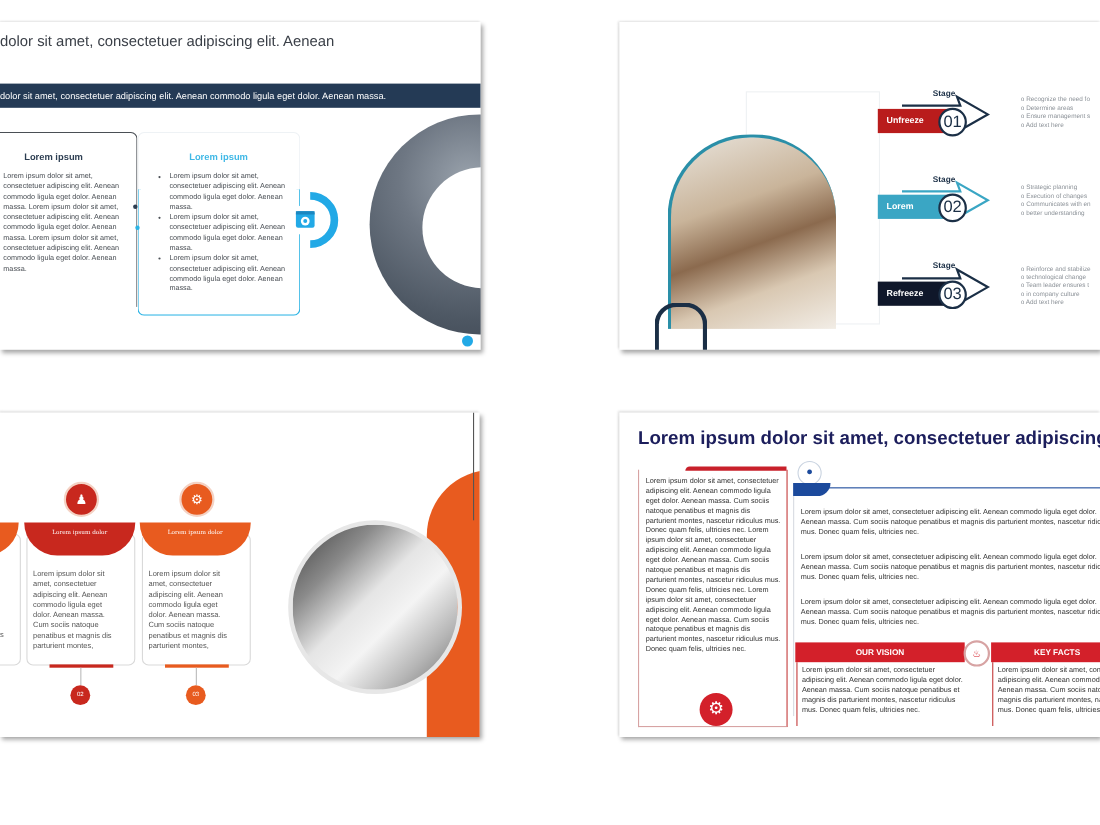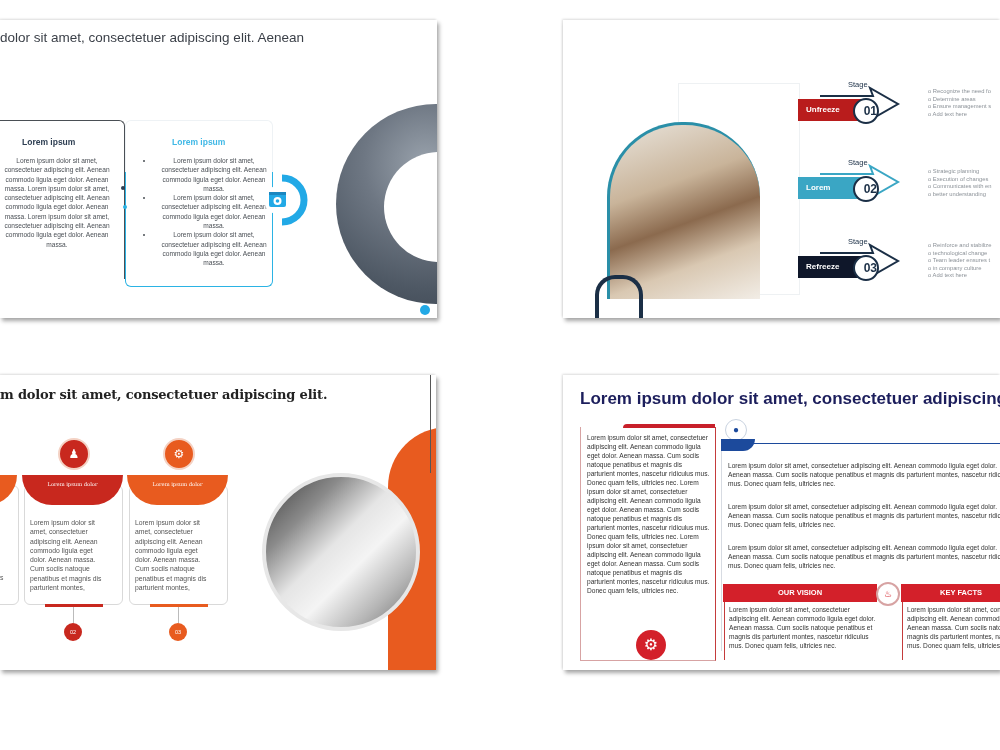--- a/index.html
+++ b/index.html
@@ -1,18 +1,18 @@
 <!DOCTYPE html>
 <html><head>
 <meta charset="utf-8">
 <style>
   html, body { margin:0; padding:0; }
   body { width:1000px; height:750px; background:#ffffff; position:relative; overflow:hidden; font-family:"Liberation Sans", sans-serif; }
   .slide { position:absolute; background:#fff; overflow:hidden; box-shadow: 2px 3px 4px rgba(0,0,0,0.35), -1px -1px 2px rgba(0,0,0,0.12); }
-  .s1 { left:0; top:20px; width:437px; height:298px;text-align:center; }
+  .s1 { left:0; top:20px; width:437px; height:298px; }
   .s2 { left:563px; top:20px; width:437px; height:298px; }
   .s3 { left:0; top:375px; width:436px; height:295px; }
   .s4 { left:563px; top:375px; width:437px; height:295px; }
 
   
   .s1 .title { position:absolute; left:0; top:10px; font-size:13.5px; color:#3a3f47; white-space:nowrap; }
   .s1 .band { position:absolute; left:0; top:56px; width:437px; height:22px; background:#243a55; color:#fff; font-size:8.4px; line-height:22px; white-space:nowrap; overflow:hidden; }
   .s1 .box1 { position:absolute; left:-10px; top:100px; width:134px; height:158px; border:1px solid #4a4f55; border-left:none; border-bottom:none; border-radius:0 6px 0 0; }
   .s1 .box1-title { position:absolute; left:22px; top:117px; font-size:8.5px; font-weight:bold; color:#2d3e52; }
   .s1 .box1-text { position:absolute; left:3px; top:136px; width:108px; font-size:6.6px; line-height:9.3px; color:#4a4f55; }
@@ -27,22 +27,22 @@
   .s1 .photo-hole { position:absolute; left:384px; top:132px; width:110px; height:110px; border-radius:50%; background:#fff; }
   .s1 .blue-dot { position:absolute; left:420px; top:285px; width:10px; height:10px; border-radius:50%; background:#22a9e6; }
 
   
   .s2 .title { position:absolute; left:13px; top:11px; font-size:14px; color:#333; white-space:nowrap; }
   .s2 .frame { position:absolute; left:115px; top:63px; width:120px; height:210px; border:1px solid #eef1f3; }
   .s2 .arch { position:absolute; left:44px; top:102px; width:150px; height:174px; border-radius:75px 75px 0 0; overflow:hidden; background: linear-gradient(160deg,#e9e4dc 0%, #c9b49a 35%, #8b6a4e 55%, #d9c8b2 75%, #f2ede6 100%); border-left:3px solid #2a8fa8; border-top:3px solid #2a8fa8; }
   .s2 .hook { position:absolute; left:32px; top:255px; width:40px; height:50px; border:4px solid #1b2f46; border-bottom:none; border-radius:20px 20px 0 0; }
   .s2 .stage { position:absolute; left:235px; width:110px; height:48px; }
   .s2 .stage-bar { position:absolute; left:0; top:19px; width:60px; height:22px; color:#fff; font-size:8px; font-weight:bold; line-height:22px; padding-left:8px; }
-  .s2 .stage-num { position:absolute; left:55px; top:18px; width:22px; height:22px; border:2px solid #1b2f46; border-radius:50%; background:#fff; color:#1b2f46; font-size:12px; font-weight:bold; text-align:right; line-height:22px; }
-  .s2 .stage-label { position:absolute; left:50px; top:0; font-size:7.5px; font-weight:normal; color:#1b2f46;text-align:right; }
+  .s2 .stage-num { position:absolute; left:55px; top:18px; width:22px; height:22px; border:2px solid #1b2f46; border-radius:50%; background:#fff; color:#1b2f46; font-size:15px; font-weight:normal; text-align:center; line-height:22px; }
+  .s2 .stage-label { position:absolute; left:50px; top:0; font-size:7.5px; font-weight:bold; color:#1b2f46;text-align:right; }
   .s2 .stage svg { position:absolute; left:20px; top:4px; }
   .s2 .bullets { position:absolute; left:365px; margin:0; padding:0; list-style:none; font-size:5.8px; line-height:7.6px; color:#8c9298; width:80px; white-space:nowrap; }
   .s2 .bullets li::before { content:"o "; }
 
   
   .s3 .title { position:absolute; left:0; top:12px; font-family:"DejaVu Serif", serif; font-size:13px; font-weight:bold; color:#222; white-space:nowrap; letter-spacing:-0.2px; }
   .s3 .card { position:absolute; top:110px; width:97px; height:118px; border:1px solid #d9d9d9; border-radius:6px; background:#fff; }
   .s3 .card-head { position:absolute; top:100px; width:101px; height:30px; border-radius:0 0 50px 50px; color:#fff; font-family:"DejaVu Serif", serif; font-size:5.2px; text-align:center; line-height:8px; padding-top:5px; box-sizing:border-box; }
   .s3 .card-text { position:absolute; top:143px; width:78px; font-size:6.8px; line-height:9.3px; color:#555; }
   .s3 .card-line { position:absolute; top:229px; width:58px; height:3px; }
@@ -67,20 +67,21 @@
   .s4 .panel-head { position:absolute; top:209px; height:18px; background:#d3202a; color:#fff; font-size:7.5px; font-weight:bold; text-align:center; line-height:18px; }
   .s4 .panel-text { position:absolute; top:230px; font-size:6.6px; line-height:9px; color:#333; }
   .s4 .panel-border { position:absolute; top:227px; width:1px; height:58px; background:#c43b3b; }
   .s4 .mid-icon { position:absolute; left:313px; top:207px; width:20px; height:20px; border-radius:50%; border:2px solid #d7a3a3; background:#fff; color:#d3202a; text-align:center; line-height:20px; font-size:9px; }
 </style>
 </head>
 <body>
 
 <div class="slide s1">
   <div class="title">dolor sit amet, consectetuer adipiscing elit. Aenean</div>
+  <div class="band">dolor sit amet, consectetuer adipiscing elit. Aenean commodo ligula eget dolor. Aenean massa.</div>
 
   <div class="box1"></div>
   <div class="box1-title">Lorem ipsum</div>
   <div class="box1-text">Lorem ipsum dolor sit amet, consectetuer adipiscing elit. Aenean commodo ligula eget dolor. Aenean massa. Lorem ipsum dolor sit amet, consectetuer adipiscing elit. Aenean commodo ligula eget dolor. Aenean massa. Lorem ipsum dolor sit amet, consectetuer adipiscing elit. Aenean commodo ligula eget dolor. Aenean massa.</div>
   <div class="dot-a"></div>
 
   <div class="box2top"></div>
   <div class="box2"></div>
   <div class="dot-b"></div>
   <div class="box2-title">Lorem ipsum</div>
@@ -150,21 +151,20 @@
   <ul class="bullets" style="top:222px;">
     <li>Reinforce and stabilize</li>
     <li>technological change</li>
     <li>Team leader ensures t</li>
     <li>in company culture</li>
     <li>Add text here</li>
   </ul>
 </div>
 
 <div class="slide s3">
-  <div class="title">m dolor sit amet, consectetuer adipiscing elit.</div>
 
   <div class="card" style="left:-80px;"></div>
   <div class="card-head" style="left:-84px; background:#e85b1f;"></div>
   <div class="card-text" style="left:0; top:198px;">s</div>
 
   <div class="icon-c" style="left:58px; background:#c8281e;">♟</div>
   <div class="card" style="left:24px;"></div>
   <div class="card-head" style="left:22px; background:#c8281e;">Lorem ipsum dolor</div>
   <div class="card-text" style="left:30px;">Lorem ipsum dolor sit amet, consectetuer adipiscing elit. Aenean commodo ligula eget dolor. Aenean massa. Cum sociis natoque penatibus et magnis dis parturient montes,</div>
   <div class="card-line" style="left:45px; background:#c8281e;"></div>

